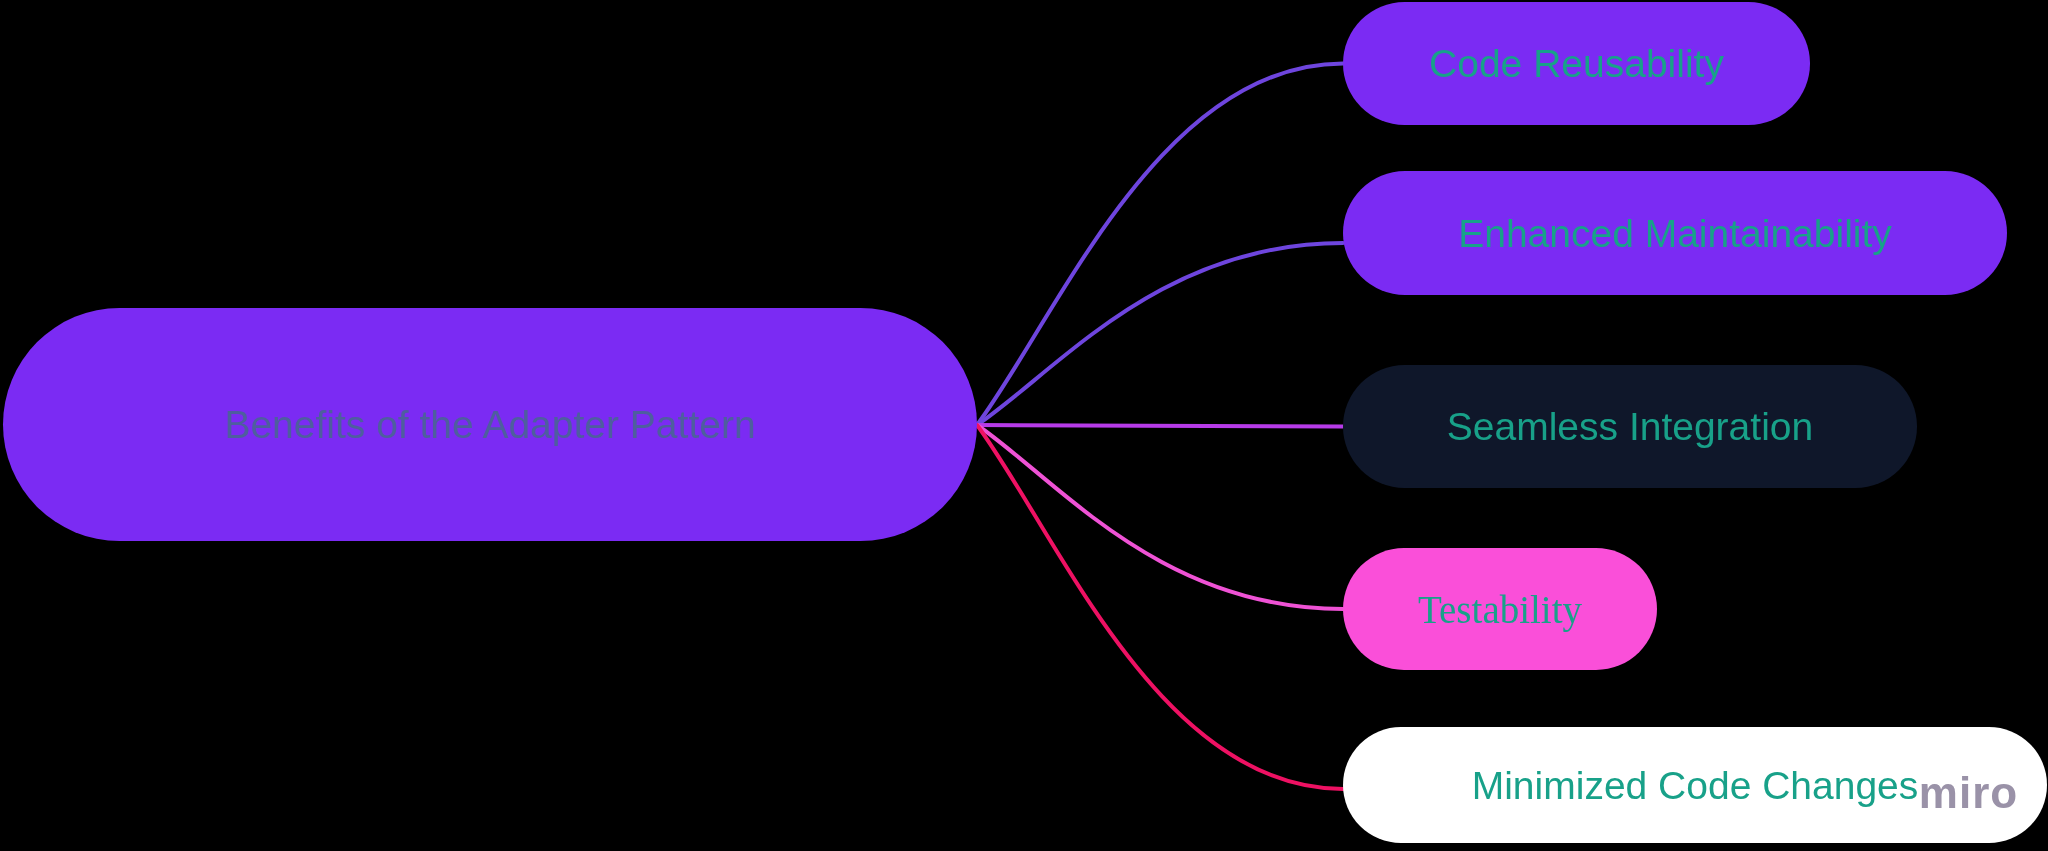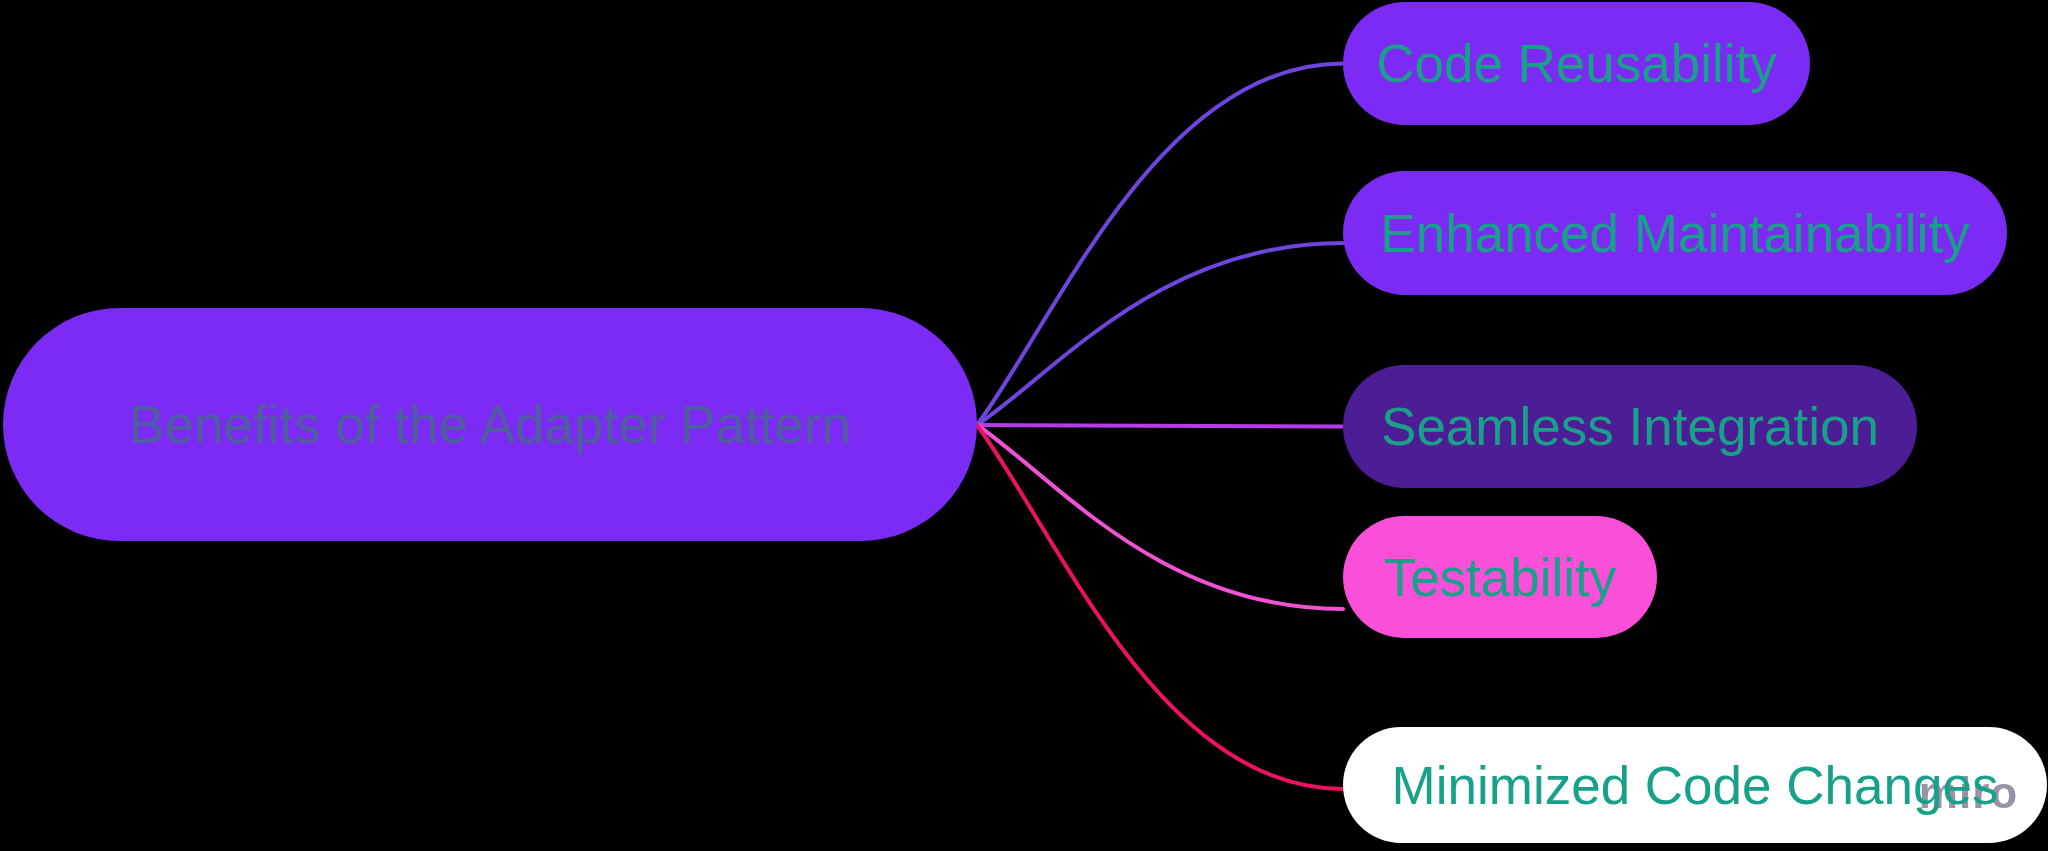--- a/index.html
+++ b/index.html
@@ -22,21 +22,21 @@
     width: 2048px;
     height: 851px;
   }
   .node {
     position: absolute;
     display: flex;
     align-items: center;
     justify-content: center;
     border-radius: 999px;
     white-space: nowrap;
-    font-size: 53px;
+    font-size: 39px;
     font-weight: 400;
     line-height: 1;
   }
   .node .label {
     position: relative;
     z-index: 5;
   }
   #watermark {
     position: absolute;
     left: 1920px;
@@ -74,24 +74,24 @@
     <span class="label">Benefits of the Adapter Pattern</span>
   </div>
 
   <div id="branches">
       <div class="node" style="left: 1343px; top: 2px; width: 467px; height: 123px; background: rgb(123, 43, 243); color: rgb(24, 161, 137);">
         <span class="label">Code Reusability</span>
       </div>
       <div class="node" style="left: 1343px; top: 171px; width: 664px; height: 124px; background: rgb(123, 43, 243); color: rgb(24, 161, 137);">
         <span class="label">Enhanced Maintainability</span>
       </div>
-      <div class="node" style="left: 1343px; top: 365px; width: 574px; height: 123px; background: #4c1d95; color: rgb(24, 161, 137);">
+      <div class="node" style="left: 1343px; top: 365px; width: 574px; height: 123px; background: #0f172a; color: rgb(24, 161, 137);">
         <span class="label">Seamless Integration</span>
       </div>
-      <div class="node" style="left: 1343px; top: 516px; width: 314px; height: 122px; background: rgb(250, 79, 217); color: rgb(24, 161, 137);">
+      <div class="node" style="left: 1343px; top: 548px; width: 314px; height: 122px; background: rgb(250, 79, 217); color: rgb(24, 161, 137); font-family: Liberation Serif, serif;">
         <span class="label">Testability</span>
       </div>
       <div class="node" style="left: 1343px; top: 727px; width: 704px; height: 116px; background: #ffffff; color: rgb(24, 161, 137);">
         <span class="label">Minimized Code Changes</span>
       </div>
     </div>
 
   <div id="watermark">
     <span class="wm-label">miro</span>
   </div>

